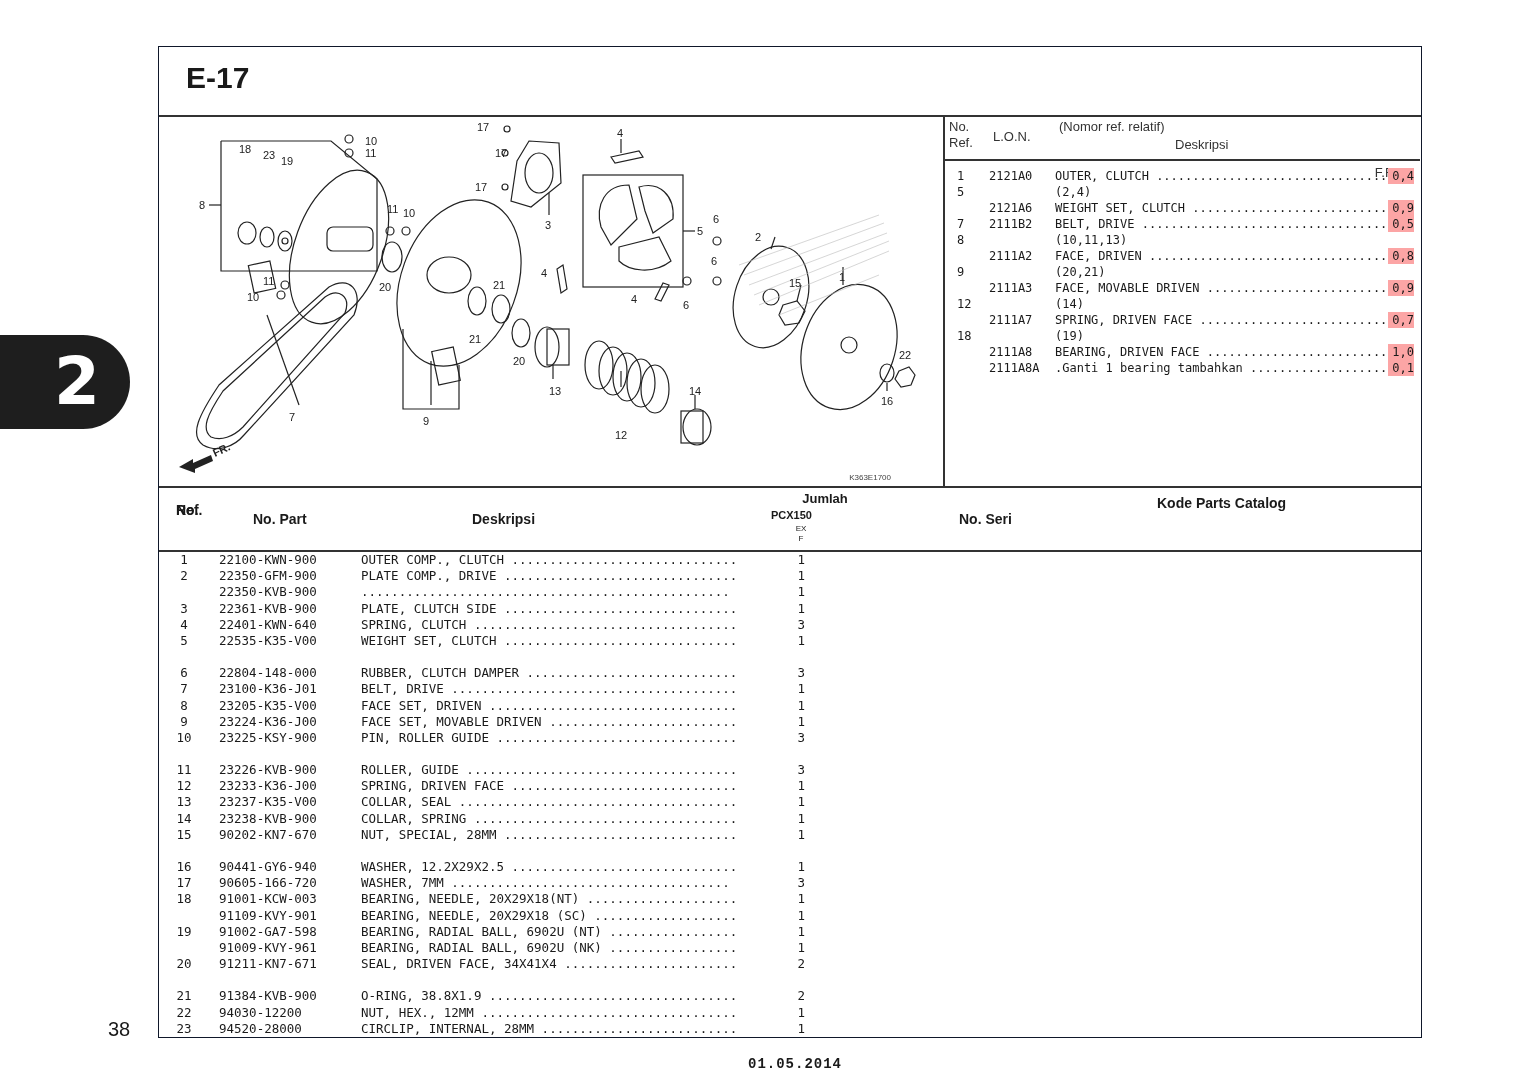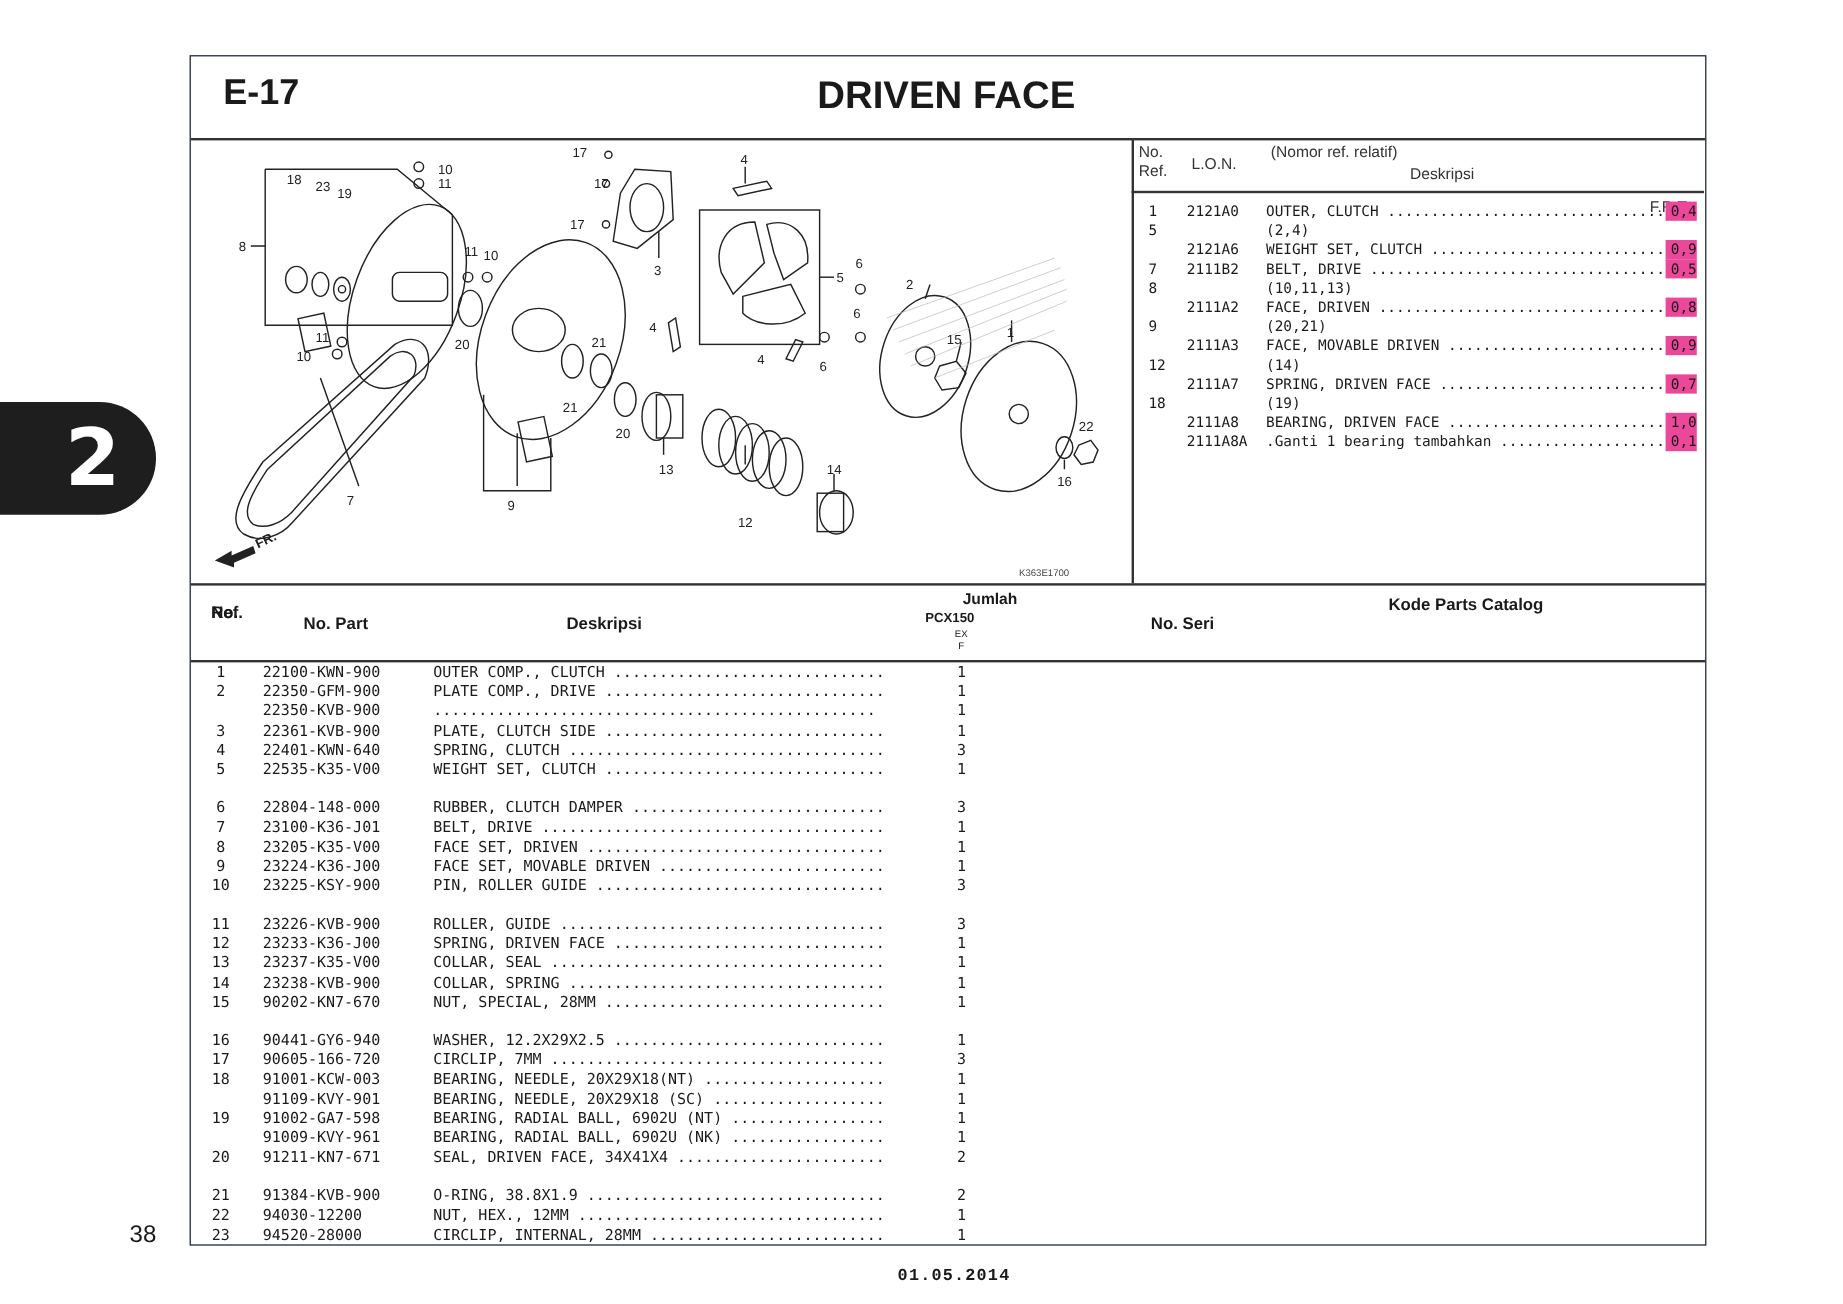--- a/index.html
+++ b/index.html
@@ -21,21 +21,21 @@
   .frt-head .h-ref { position:absolute; left:6px; top:4px; line-height:16px; }
   .frt-head .h-lon { position:absolute; left:50px; top:14px; }
   .frt-head .h-rel { position:absolute; left:116px; top:4px; }
   .frt-head .h-desc { position:absolute; left:232px; top:22px; }
   .frt-head .h-frt { position:absolute; right:12px; top:14px;margin-top:36px; }
   .frt-body { position:absolute; left:0; top:53px; width:100%; font-family:"DejaVu Sans Mono", monospace; font-size:12px; line-height:16px; }
   .frt-row { position:relative; height:16px; }
   .frt-row .r { position:absolute; left:14px; }
   .frt-row .l { position:absolute; left:46px; }
   .frt-row .d { position:absolute; left:112px; width:346px; white-space:nowrap; overflow:hidden; }
-  .frt-row .v { position:absolute; right:6px; background:#ec4899; padding-left:4px; }
+  .frt-row .v { position:absolute; right:6px; background:#fca5a5; padding-left:4px; }
   .tbl-head { position:absolute; left:0; top:439px; width:100%; height:62px; border-top:2px solid #333; border-bottom:2px solid #333; font-weight:bold; font-size:14px; }
   .tbl-head div { position:absolute; }
   .tbl-body { position:absolute; left:0; top:505px; width:100%; font-family:"DejaVu Sans Mono", monospace; font-size:12.5px; }
   .row { position:relative; height:16.2px; line-height:16px; }
   .row.gap { margin-top:16px; }
   .row .c-ref { position:absolute; left:10px; width:30px; text-align:center; }
   .row .c-part { position:absolute; left:60px; }
   .row .c-desc { position:absolute; left:202px; width:395px; white-space:nowrap; overflow:hidden; }
   .row .c-qty { position:absolute; left:636px; width:10px; text-align:right; }
 </style>
@@ -44,21 +44,20 @@
 
 <div class="tab">
     <span>2</span>
   </div>
 <div class="page-num">38</div>
 <div class="footer-date">01.05.2014</div>
 
 <div class="frame">
   <div class="header">
     <div class="sec-code">E-17</div>
-    <div class="sec-title">DRIVEN FACE</div>
   </div>
 
   <div class="diagram">
     <svg width="784" height="371" viewBox="0 0 784 371">
       <g fill="none" stroke="#222" stroke-width="1.2">
 
         <polyline points="62,26 62,156 218,156 218,64 172,26 62,26" stroke-dasharray="0"></polyline>
 
         <ellipse cx="180" cy="132" rx="44" ry="80" transform="rotate(20 180 132)"></ellipse>
         <rect x="168" y="112" width="46" height="24" rx="6"></rect>
@@ -409,21 +408,21 @@
       </div>
       <div class="row gap">
         <span class="c-ref">16</span>
         <span class="c-part">90441-GY6-940</span>
         <span class="c-desc">WASHER, 12.2X29X2.5 ..............................</span>
         <span class="c-qty">1</span>
       </div>
       <div class="row">
         <span class="c-ref">17</span>
         <span class="c-part">90605-166-720</span>
-        <span class="c-desc">CIRCLIP, 7MM .....................................</span>
+        <span class="c-desc">WASHER, 7MM .....................................</span>
         <span class="c-qty">3</span>
       </div>
       <div class="row">
         <span class="c-ref">18</span>
         <span class="c-part">91001-KCW-003</span>
         <span class="c-desc">BEARING, NEEDLE, 20X29X18(NT) ....................</span>
         <span class="c-qty">1</span>
       </div>
       <div class="row">
         <span class="c-ref"></span>

